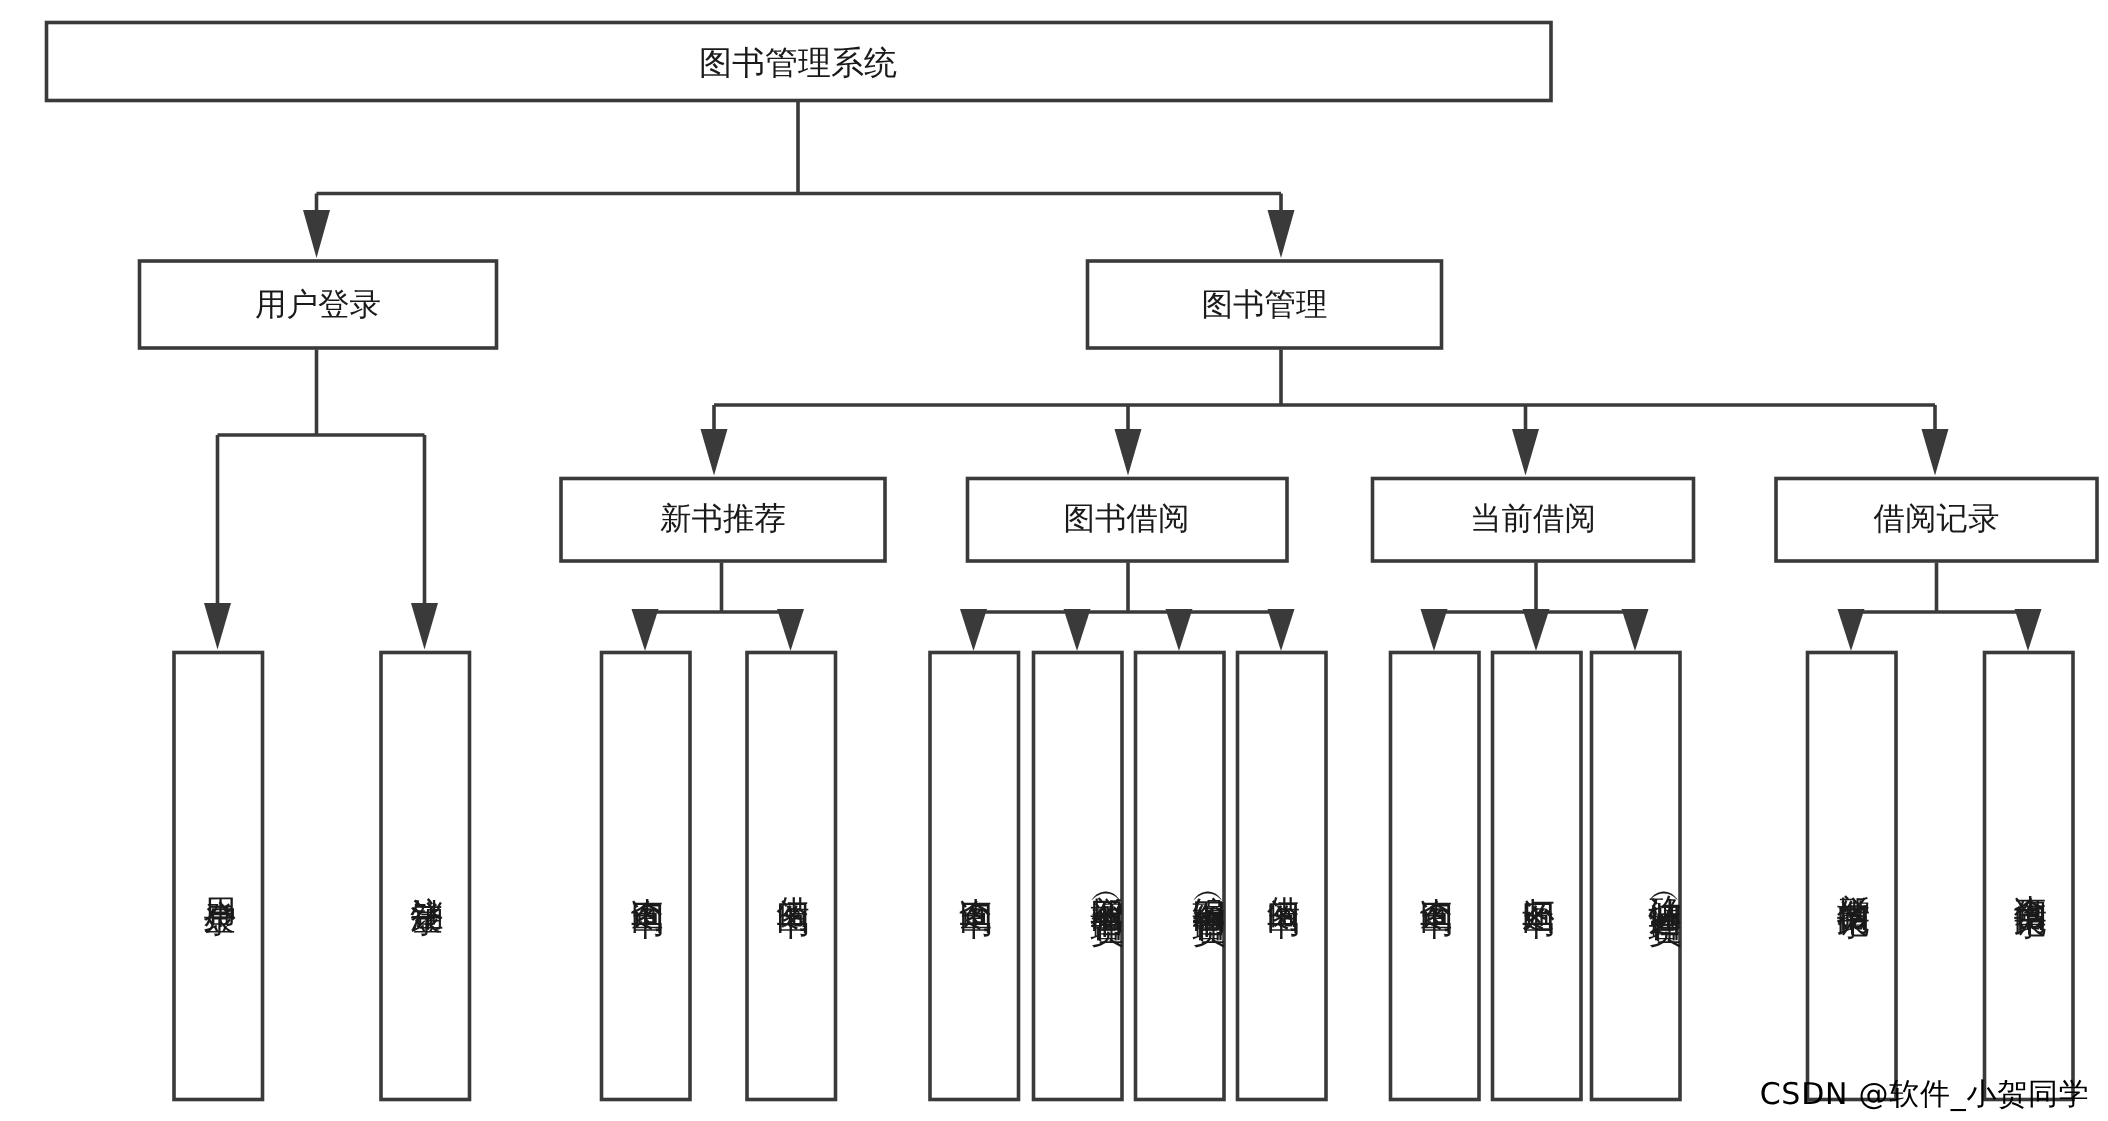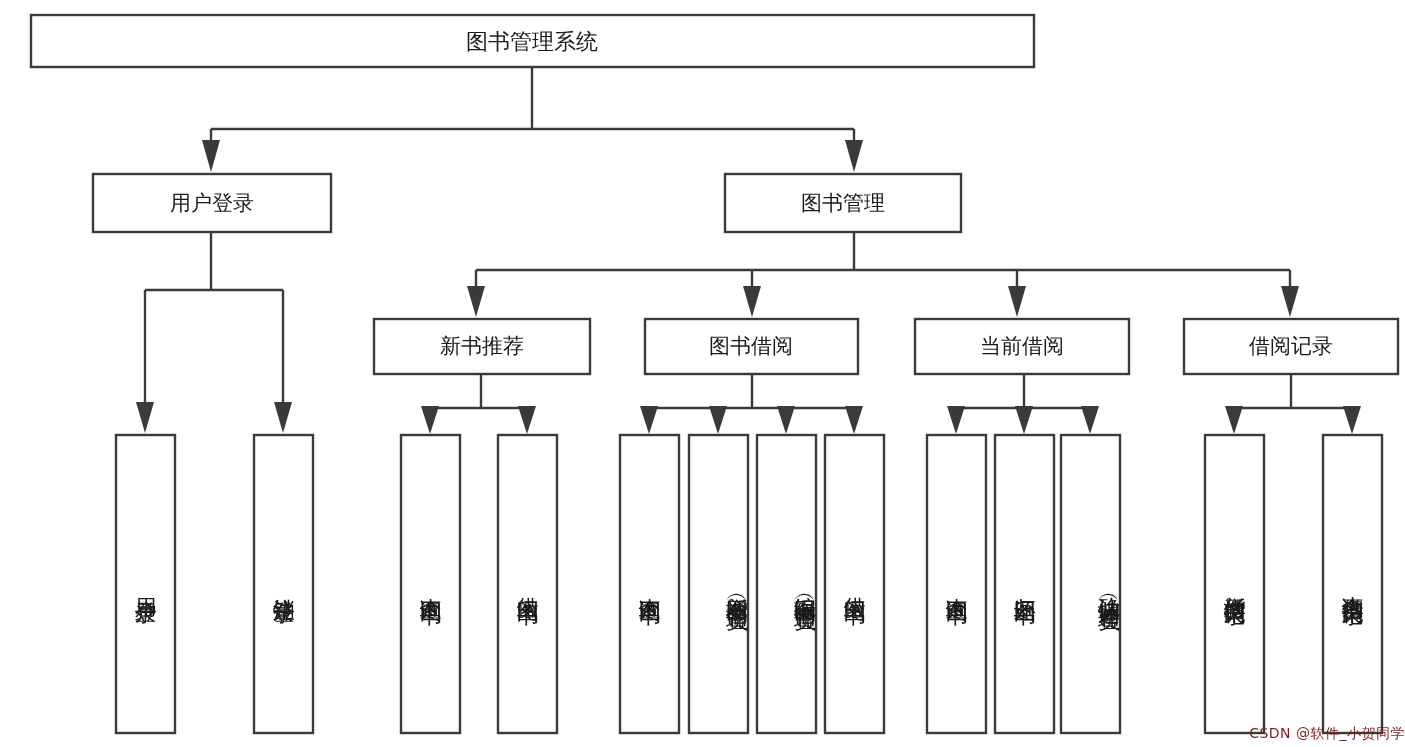--- a/index.html
+++ b/index.html
@@ -63,25 +63,25 @@
     letter-spacing: 2px;
     color: #1a1a1a;
     white-space: nowrap;
     display: flex;
     align-items: center;
     justify-content: center;
     pointer-events: none;
   }
   .watermark {
     position: absolute;
-    right: 12px;
+    right: 24px;
     bottom: 4px;
     font-family: "DejaVu Sans", "Liberation Sans", sans-serif;
-    font-size: 14px;
-    color: #7f1d1d;
+    font-size: 20px;
+    color: #000000;
     letter-spacing: 0.5px;
     white-space: nowrap;
   }
 </style>
 </head>
 <body>
 
 <div id="diagram-root">
 
   <svg id="tree-svg" viewBox="0 0 1405 747">

